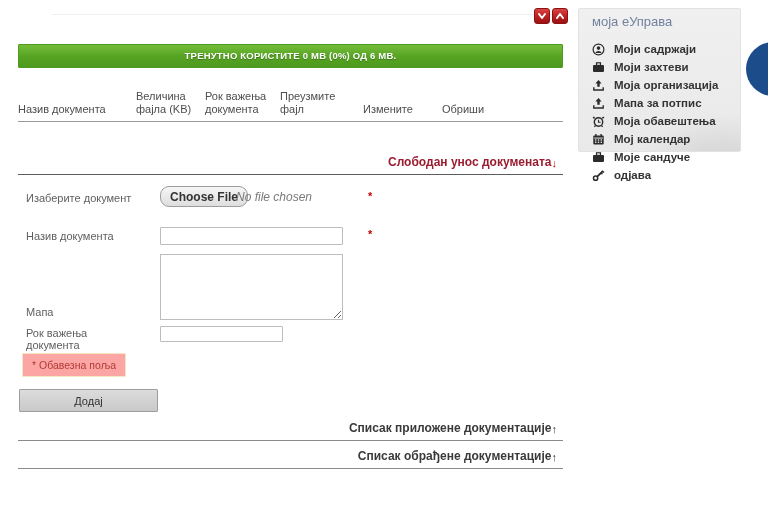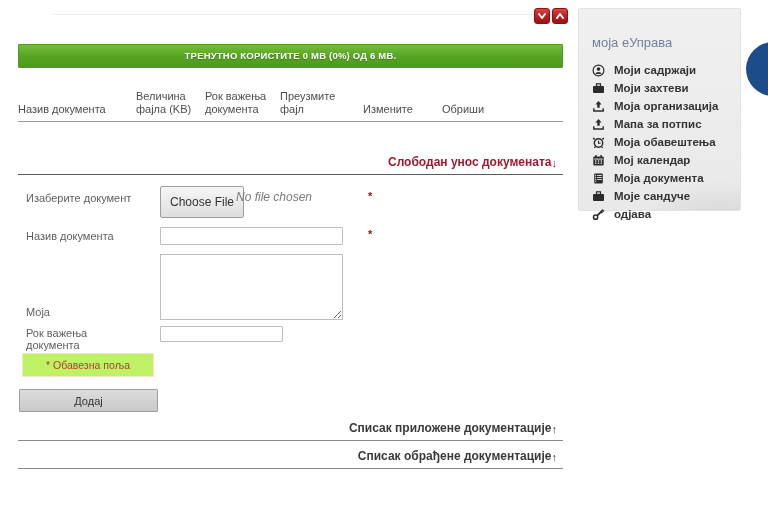--- a/index.html
+++ b/index.html
@@ -55,52 +55,52 @@
   .section.free .arrow{color:#c40000;}
   .section.dark{color:#3a3a3a;border-bottom:1px solid #8a8a8a;}
   .section.s2{top:418px;height:23px;}
   .section.s3{top:446px;height:23px;}
   .section.dark .arrow{color:#333;}
 
   .lbl{position:absolute;left:8px;font-size:11px;color:#5f5f5f;}
   .req{position:absolute;left:350px;color:#c40000;font-size:11px;font-weight:bold;}
 
   .file-btn{
-    position:absolute;left:142px;top:-4px;height:32px;padding:0 9px;
-    border:1px solid #9d9d9d;border-radius:2px;color:#333;font-size:12px;font-weight:normal;
+    position:absolute;left:142px;top:-4px;height:21px;padding:0 9px;
+    border:1px solid #9d9d9d;border-radius:9px;color:#333;font-size:12px;font-weight:bold;
     background:linear-gradient(180deg,#f6f6f6,#dedede);cursor:pointer;
   }
   .file-status{position:absolute;left:218px;top:0;font-size:12px;color:#7a7a7a;font-style:italic;}
 
   .txt-input{
     position:absolute;left:142px;box-sizing:border-box;border:1px solid #bdbdbd;
     border-radius:1px;background:#fff;font-size:11px;padding:2px 4px;color:#333;
   }
   .desc-area{
     position:absolute;left:142px;top:0;width:183px;height:66px;box-sizing:border-box;
     border:1px solid #bdbdbd;background:#fff;resize:both;font-size:11px;
     font-family:"Liberation Sans","DejaVu Sans",sans-serif;padding:2px 4px;color:#333;
   }
   .required-note{
-    position:absolute;top:353px;left:4px;background:#bef264;border:1px solid #f3e7c0;
-    color:#b23b34;font-size:10.5px;padding:5px 23px;border-radius:1px;text-align:center;
+    position:absolute;top:353px;left:4px;background:#fca5a5;border:1px solid #f3e7c0;
+    color:#b23b34;font-size:10.5px;padding:5px 9px;border-radius:1px;text-align:center;
   }
   .add-btn{
     position:absolute;top:389px;left:1px;width:139px;height:23px;
     border:1px solid #9d9d9d;border-radius:1px;color:#333;font-size:11px;
     background:linear-gradient(180deg,#dcdcdc,#c9c9c9);cursor:pointer;
   }
 
   
   .sidebar{
-    position:absolute;left:578px;top:8px;width:163px;height:203px;box-sizing:border-box;
+    position:absolute;left:578px;top:8px;width:163px;height:144px;box-sizing:border-box;
     background:
       radial-gradient(ellipse 140px 90px at 88% 112%, rgba(205,205,205,.9) 0%, rgba(205,205,205,0) 60%),
       linear-gradient(180deg,#f0f0f0,#e9e9e9);
-    border:1px solid #e2e2e2;border-radius:2px;padding:26px 0 0 13px;
+    border:1px solid #e2e2e2;border-radius:2px;padding:5px 0 0 13px;
   }
   .sidebar-title{font-size:13px;color:#72819f;margin-bottom:11px;}
   .side-item{display:flex;align-items:center;height:18px;cursor:pointer;}
   .side-item .ic{width:13px;height:13px;margin-right:9px;flex:0 0 13px;display:flex;align-items:center;}
   .side-item .side-label{font-size:11.5px;font-weight:bold;color:#333;white-space:nowrap;text-align:center;}
 
   .blue-circle{
     position:absolute;left:746px;top:42px;width:54px;height:54px;border-radius:50%;
     background:#1c4d8a;cursor:pointer;border:none;
   }
@@ -146,21 +146,21 @@
     <span class="req" style="top:0;">*</span>
   </div>
 
   <div style="position:absolute;top:227px;left:0;right:0;height:22px;">
     <span class="lbl" style="top:3px;">Назив документа</span>
     <input class="txt-input" style="top: 0px; width: 183px; height: 18px;" type="text" value="">
     <span class="req" style="top:1px;">*</span>
   </div>
 
   <div style="position:absolute;top:254px;left:0;right:0;height:66px;">
-    <span class="lbl" style="top:52px;">Моја</span>
+    <span class="lbl" style="top:52px;">Мапа</span>
     <textarea class="desc-area" style=""></textarea>
   </div>
 
   <div style="position:absolute;top:326px;left:0;right:0;height:30px;">
     <span class="lbl" style="top:1px;width:82px;line-height:12px;">Рок важења документа</span>
     <input class="txt-input" style="top: 0px; width: 123px; height: 16px;" type="text" value="">
   </div>
 
   <div class="required-note">* Обавезна поља</div>
 
@@ -247,37 +247,20 @@
             <rect x="8.6" y="6.4" width="1.4" height="1.2"></rect>
             <rect x="3" y="8.6" width="1.4" height="1.2"></rect>
             <rect x="5.8" y="8.6" width="1.4" height="1.2"></rect>
             <rect x="8.6" y="8.6" width="1.4" height="1.2"></rect>
           </g>
         </svg>
     </span>
     <span class="side-label">Мој календар</span>
   </div>
 
-  <div class="side-item">
-    <span class="ic">
-      <svg width="13" height="13" viewBox="0 0 13 13">
-          <rect x="2.2" y="1.6" width="8.6" height="9.8" rx="0.8" fill="#2b2b2b"></rect>
-          <g fill="#ffffff">
-            <rect x="3.1" y="2.8" width="1.1" height="1"></rect>
-            <rect x="3.1" y="4.8" width="1.1" height="1"></rect>
-            <rect x="3.1" y="6.8" width="1.1" height="1"></rect>
-            <rect x="3.1" y="8.8" width="1.1" height="1"></rect>
-            <rect x="5.2" y="3.2" width="4.6" height="0.8"></rect>
-            <rect x="5.2" y="5.2" width="4.6" height="0.8"></rect>
-            <rect x="5.2" y="7.2" width="4.6" height="0.8"></rect>
-          </g>
-        </svg>
-    </span>
-    <span class="side-label">Моја документа</span>
-  </div>
 
   <div class="side-item">
     <span class="ic">
       <svg width="13" height="13" viewBox="0 0 13 13">
           <rect x="4.5" y="1.8" width="4" height="2.6" fill="none" stroke="#2b2b2b" stroke-width="1.2"></rect>
           <rect x="1" y="4" width="11" height="7" rx="1" fill="#2b2b2b"></rect>
         </svg>
     </span>
     <span class="side-label">Моје сандуче</span>
   </div>

